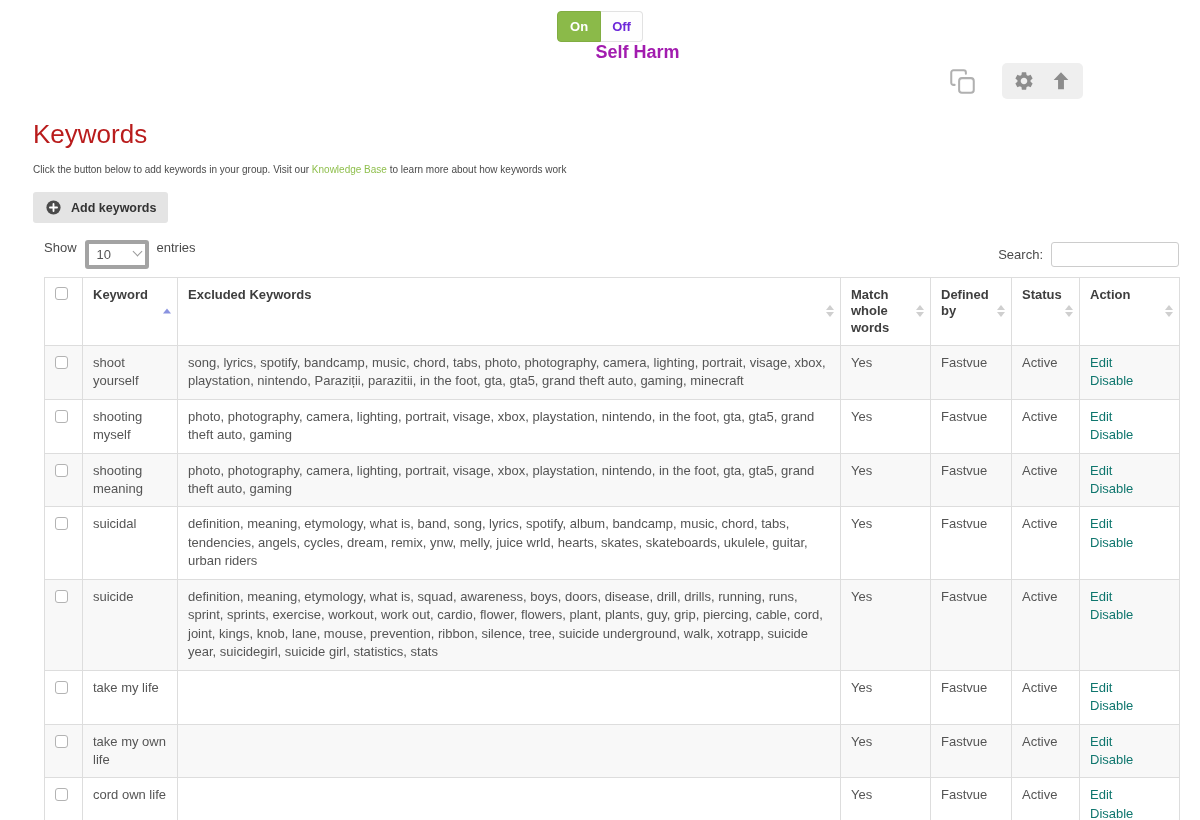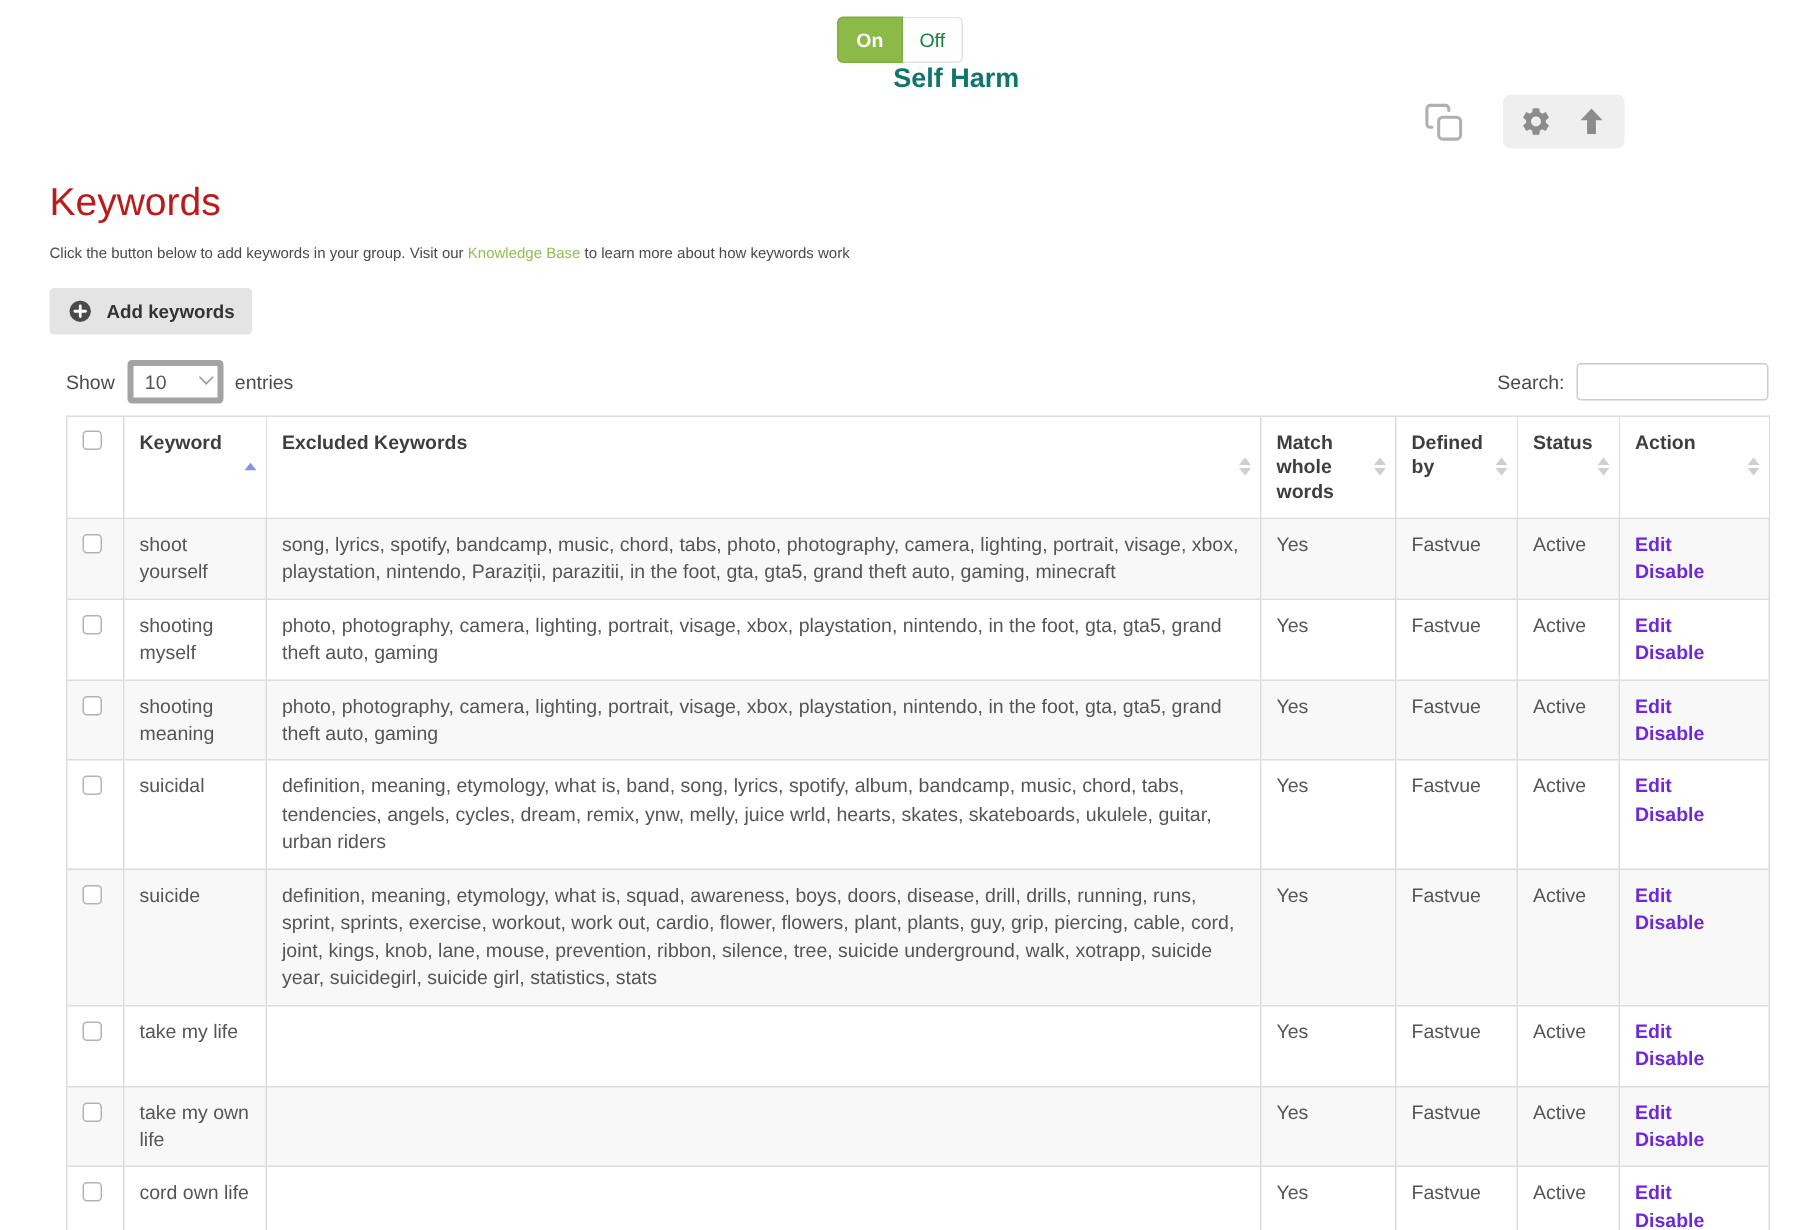--- a/index.html
+++ b/index.html
@@ -13,25 +13,25 @@
 
   
   .topbar { display: flex; align-items: center; padding: 11px 21px 4px 21px; flex-direction: column; }
   .toggle { display: flex; }
   .toggle-on {
     background: #8bba49; color: #fff; font-weight: bold; font-size: 13px;
     padding: 7px 12px; border-radius: 4px 0 0 4px; border: 1px solid #81ad42;
     cursor: pointer;
   }
   .toggle-off {
-    background: #fefefe; color: #15803d; font-weight: normal; font-size: 13px;
+    background: #fefefe; color: #6d28d9; font-weight: bold; font-size: 13px;
     padding: 7px 11px; border-radius: 0 4px 4px 0; border: 1px solid #e2e2e2;
     border-left: none; cursor: pointer;
   }
-  .app-title { font-size: 18px; font-weight: bold; color: #0f766e; margin-left: 75px; }
+  .app-title { font-size: 18px; font-weight: bold; color: #a21caf; margin-left: 75px; }
   .topbar-right { margin-left: auto; display: flex; align-items: center; gap: 26px; padding-right: 96px; }
   .copy-btn { cursor: pointer; display: flex; }
   .icon-group {
     background: #efefef; border-radius: 5px; padding: 7px 11px;
     display: flex; align-items: center; gap: 15px;
   }
   .icon-btn { cursor: pointer; display: flex; }
 
   
   .main { padding: 0 21px 30px 33px; }
@@ -39,21 +39,21 @@
   .desc { font-size: 10px; color: #4a4a4a; margin-top: 14px; }
   .kb-link { color: #8fbf4d; text-decoration: none; cursor: pointer; }
   .add-btn {
     margin-top: 17px; display: inline-flex; align-items: center; gap: 9px;
     background: #e4e4e4; border: none; border-radius: 3px; padding: 7px 12px 7px 12px;
     font-family: inherit; font-weight: bold; font-size: 12.5px; color: #333; cursor: pointer;
   }
 
   
   .controls {
-    display: flex; align-items: center; margin: 17px 0 8px 11px; font-size: 13px; color: #4a4a4a;
+    display: flex; margin: 17px 0 8px 11px; font-size: 13px; color: #4a4a4a;
   }
   .select-wrap { position: relative; display: inline-block; margin: 0 8px; }
   .select-wrap select {
     appearance: none; -webkit-appearance: none;
     width: 64px; padding: 3px 20px 3px 8px; border: 4px solid #a3a3a3; border-radius: 3px;
     font-family: inherit; font-size: 13px; color: #555; background: #fff; cursor: pointer;
   }
   .select-wrap::after {
     content: ""; position: absolute; right: 8px; top: 8px; width: 6px; height: 6px;
     border-right: 1.5px solid #999; border-bottom: 1.5px solid #999;
@@ -93,21 +93,21 @@
     background: #fff; margin: 2px 0 0 0; cursor: pointer; display: inline-block;
   }
   th .cb { margin-top: 0; }
 
   .sort { position: absolute; right: 6px; top: 50%; transform: translateY(-50%);
           display: flex; flex-direction: column; gap: 2px; }
   .tri-up   { width: 0; height: 0; border-left: 4px solid transparent; border-right: 4px solid transparent; border-bottom: 5px solid #cfcfcf; }
   .tri-down { width: 0; height: 0; border-left: 4px solid transparent; border-right: 4px solid transparent; border-top: 5px solid #cfcfcf; }
   .sort.asc .tri-up { border-bottom-color: #8a93e0; }
 
-  .link { color: #6d28d9; text-decoration: none; cursor: pointer; margin-right: 10px; font-weight: bold; }
+  .link { color: #0f766e; text-decoration: none; cursor: pointer; margin-right: 10px; }
   .link:last-child { margin-right: 0; }
 </style>
 </head>
 <body>
 
 <div class="topbar">
   <div class="toggle">
     <div class="toggle-on">On</div>
     <div class="toggle-off">Off</div>
   </div>

